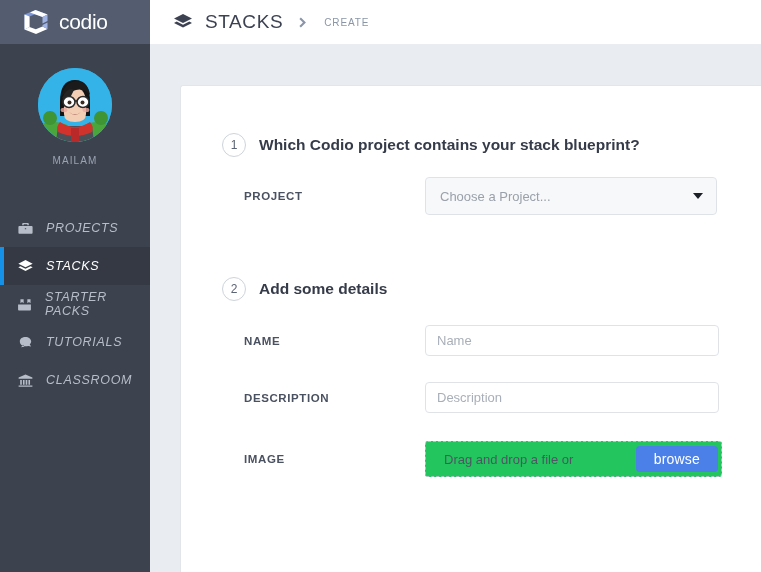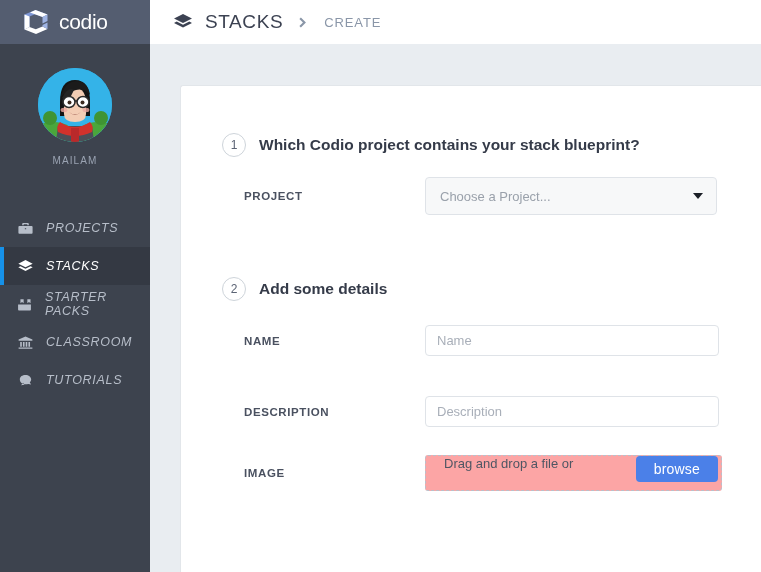--- a/index.html
+++ b/index.html
@@ -94,21 +94,21 @@
   .crumb-icon svg { display: block; }
   .crumb-title {
     color: #3c4252;
     font-size: 19px;
     letter-spacing: 0.6px;
   }
   .crumb-sep { color: #8a96a8; font-size: 16px; line-height: 1; margin: 0 2px; }
   .crumb-sep svg { display: block; }
   .crumb-current {
     color: #8a96a8;
-    font-size: 13px;
+    font-size: 10px;
     letter-spacing: 0.9px;
   }
   .content-bg {
     position: absolute;
     left: 0; top: 44px; right: 0; bottom: 0;
     background: #e9edf1;
   }
   .card {
     position: absolute;
     left: 30px; top: 41px; right: 0; bottom: 0;
@@ -194,24 +194,24 @@
   }
   .text-input::placeholder { color: #a9afb9; }
   .tags-input { height: 36px; max-width: 295px; }
 
   .dropzone {
     border: 1px dashed #b9c0ca;
     border-radius: 3px;
     height: 36px;
     max-width: 297px;
     display: flex;
-    align-items: flex-start;
+    align-items: center;
     justify-content: space-between;
     padding: 0 3px 0 18px;
-    background: #fca5a5;
+    background: #22c55e;
     cursor: pointer;
   }
   .dropzone-text { font-size: 13px; color: #4f5663; }
   .browse-btn {
     background: #4b80e8;
     color: #ffffff;
     border: none;
     border-radius: 4px;
     height: 26px;
     padding: 0 18px;
@@ -291,32 +291,32 @@
         <span class="nav-icon">
           <svg viewBox="0 0 18 18" width="17" height="17">
               <path d="M2.6 3.4h5.5v4.2l-1.7-1.2-1.7 1.2V3.4zm7.3 0h5.5v4.2l-1.7-1.2-1.7 1.2V3.4zM2.2 9h13.6v5.4a.9.9 0 01-.9.9H3.1a.9.9 0 01-.9-.9z"></path>
             </svg>
         </span>
         <span>STARTER PACKS</span>
       </div>
       <div class="nav-item">
         <span class="nav-icon">
           <svg viewBox="0 0 18 18" width="17" height="17">
+              <path d="M9 3.3c3.3 0 6 2.2 6 4.6 0 1.1-.6 2.1-1.5 2.9l1.4 2.4-3-.6c-.9.3-1.9.5-2.9.5-3.3 0-6-2.2-6-5.2S5.7 3.3 9 3.3zm-2.6 8.1l-2.1 2.6 3.4-.4z"></path>
+            </svg>
+        </span>
+        <span>TUTORIALS</span>
+      </div>
+      <div class="nav-item">
+        <span class="nav-icon">
+          <svg viewBox="0 0 18 18" width="17" height="17">
               <path d="M9 2.6l7.3 3.3v1.3H1.7V5.9zM3.4 8.5h1.7v4.9H3.4zm2.9 0H8v4.9H6.3zm2.9 0h1.7v4.9H9.2zm2.9 0h1.7v4.9h-1.7zM1.7 14.3h14.6v1.4H1.7z"></path>
             </svg>
         </span>
         <span>CLASSROOM</span>
-      </div>
-      <div class="nav-item">
-        <span class="nav-icon">
-          <svg viewBox="0 0 18 18" width="17" height="17">
-              <path d="M9 3.3c3.3 0 6 2.2 6 4.6 0 1.1-.6 2.1-1.5 2.9l1.4 2.4-3-.6c-.9.3-1.9.5-2.9.5-3.3 0-6-2.2-6-5.2S5.7 3.3 9 3.3zm-2.6 8.1l-2.1 2.6 3.4-.4z"></path>
-            </svg>
-        </span>
-        <span>TUTORIALS</span>
       </div>
     </nav>
   </aside>
 
   <section class="main">
 
     <header class="topbar">
       <span class="crumb-icon">
         <svg viewBox="0 0 22 22" width="22" height="22" fill="#3c4252">
             <path d="M11 3L20 7.5 11 12 2 7.5zM11 13.8l6.3-3.2 2.7 1.4-9 4.5-9-4.5 2.7-1.4z"></path>
@@ -357,21 +357,21 @@
             <div class="step-title">Add some details</div>
           </div>
 
           <div class="field-row" style="margin-top:24px;">
             <div class="field-label">NAME</div>
             <div class="field-control">
               <input class="text-input" type="text" placeholder="Name" style="">
             </div>
           </div>
 
-          <div class="field-row" style="margin-top:40px;">
+          <div class="field-row" style="margin-top:26px;">
             <div class="field-label">DESCRIPTION</div>
             <div class="field-control">
               <input class="text-input" type="text" placeholder="Description" style="">
             </div>
           </div>
 
           <div class="field-row" style="margin-top:28px;">
             <div class="field-label">IMAGE</div>
             <div class="field-control">
               <div class="dropzone">

